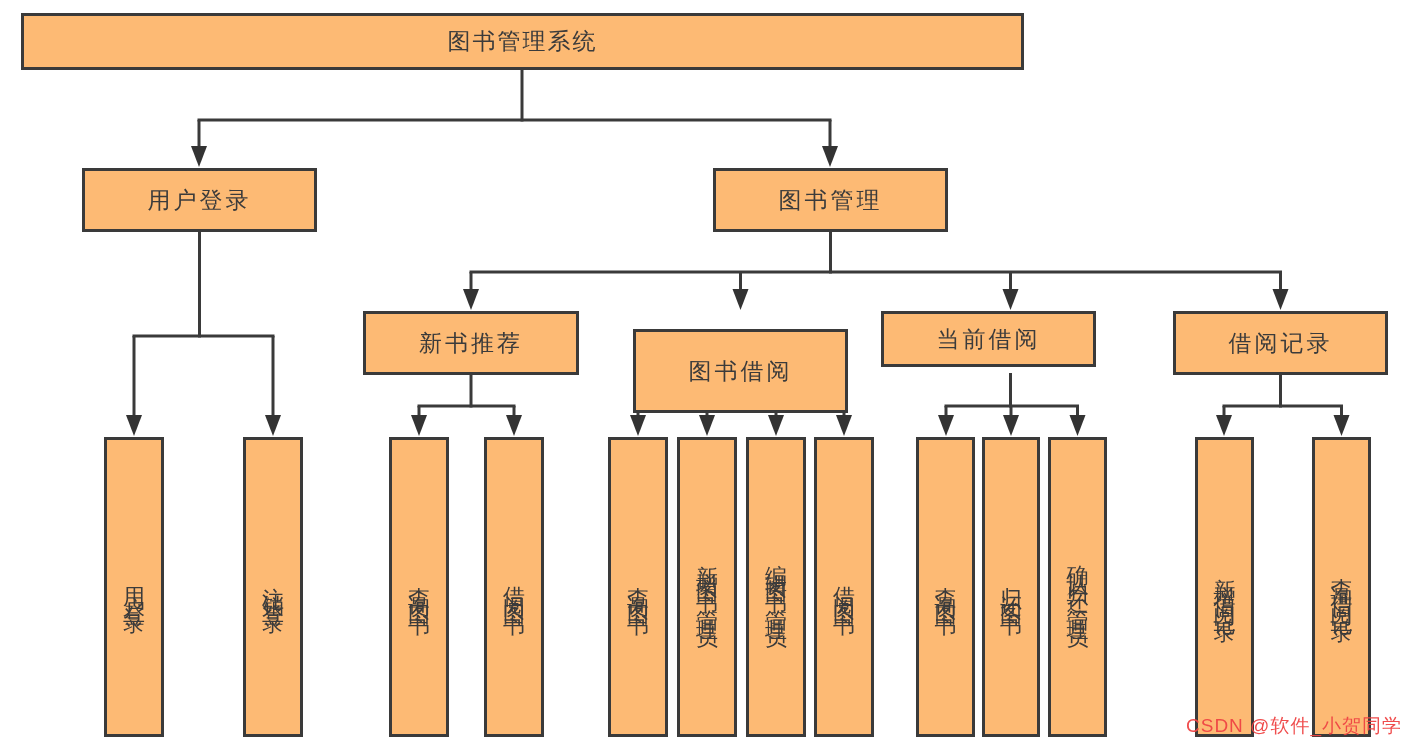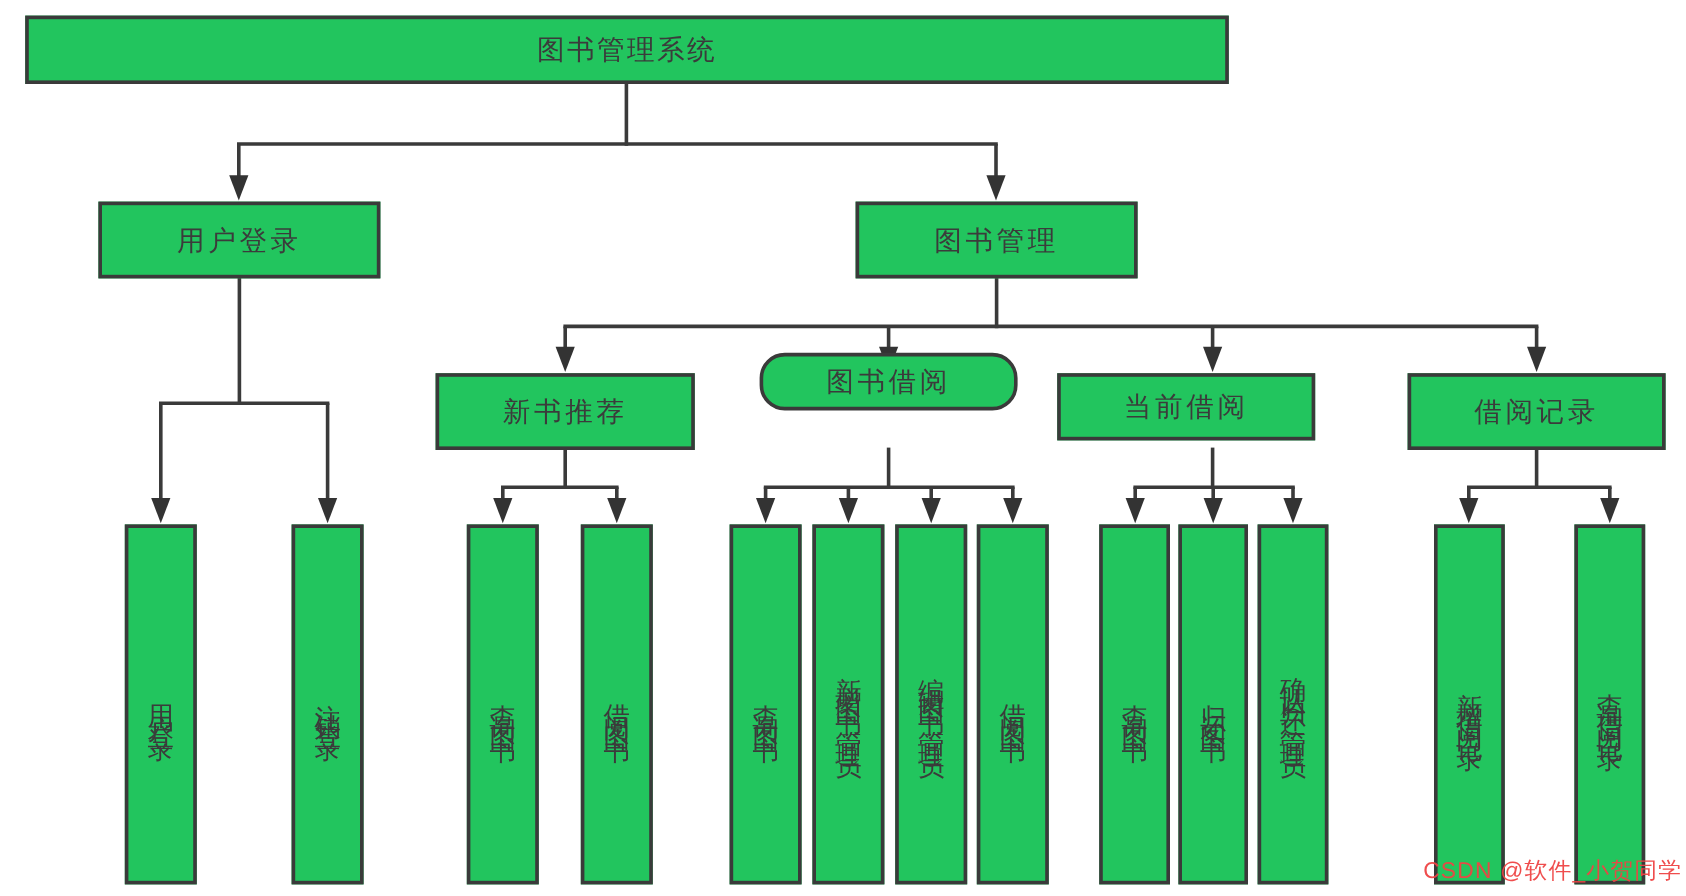--- a/index.html
+++ b/index.html
@@ -17,21 +17,21 @@
   }
   .connectors {
     position: absolute;
     left: 0;
     top: 0;
   }
   .box {
     position: absolute;
     box-sizing: border-box;
     border: 3px solid #3a3a3a;
-    background: #22c55e;
+    background: #fdba74;
     display: flex;
     align-items: center;
     justify-content: center;
     color: #3b3b3b;
   }
   .hlabel {
     font-size: 23px;
     letter-spacing: 3px;
     white-space: nowrap;
   }
@@ -135,21 +135,21 @@
   <div class="box" style="left:82px; top:168px; width:235px; height:64px;">
     <span class="hlabel">用户登录</span>
   </div>
   <div class="box" style="left:713px; top:168px; width:235px; height:64px;">
     <span class="hlabel">图书管理</span>
   </div>
 
   <div class="box" style="left:363px; top:311px; width:216px; height:64px;">
     <span class="hlabel">新书推荐</span>
   </div>
-  <div class="box" style="left:633px; top:294px; width:215px; height:48px;border-radius:21px;">
+  <div class="box" style="left:633px; top:329px; width:215px; height:84px;">
     <span class="hlabel">图书借阅</span>
   </div>
   <div class="box" style="left:881px; top:311px; width:215px; height:56px;">
     <span class="hlabel">当前借阅</span>
   </div>
   <div class="box" style="left:1173px; top:311px; width:215px; height:64px;">
     <span class="hlabel">借阅记录</span>
   </div>
 
   <div class="box" style="left:104px; top:437px; width:60px; height:300px;">

